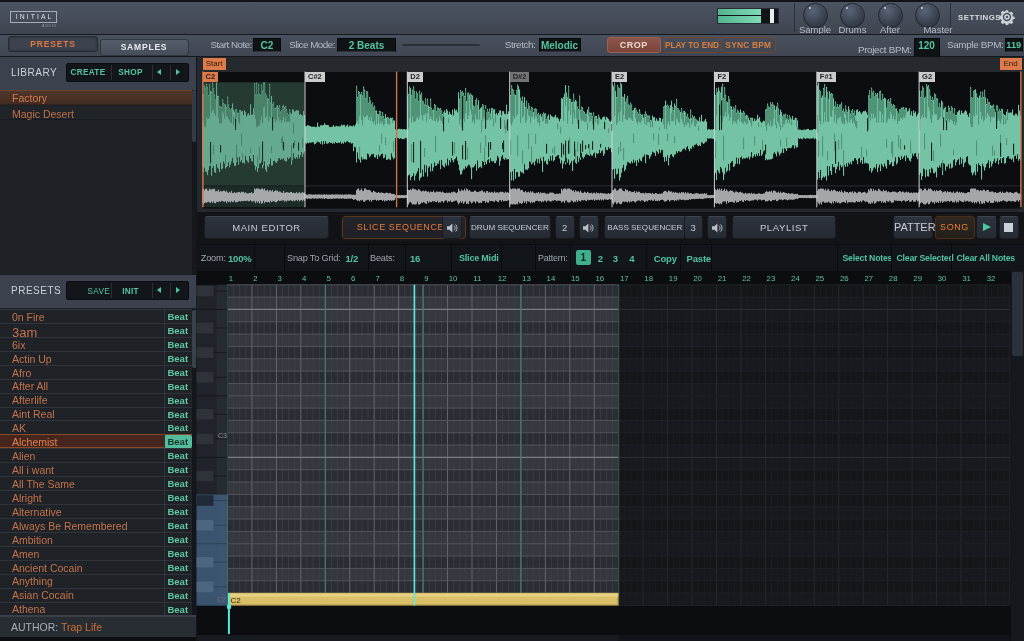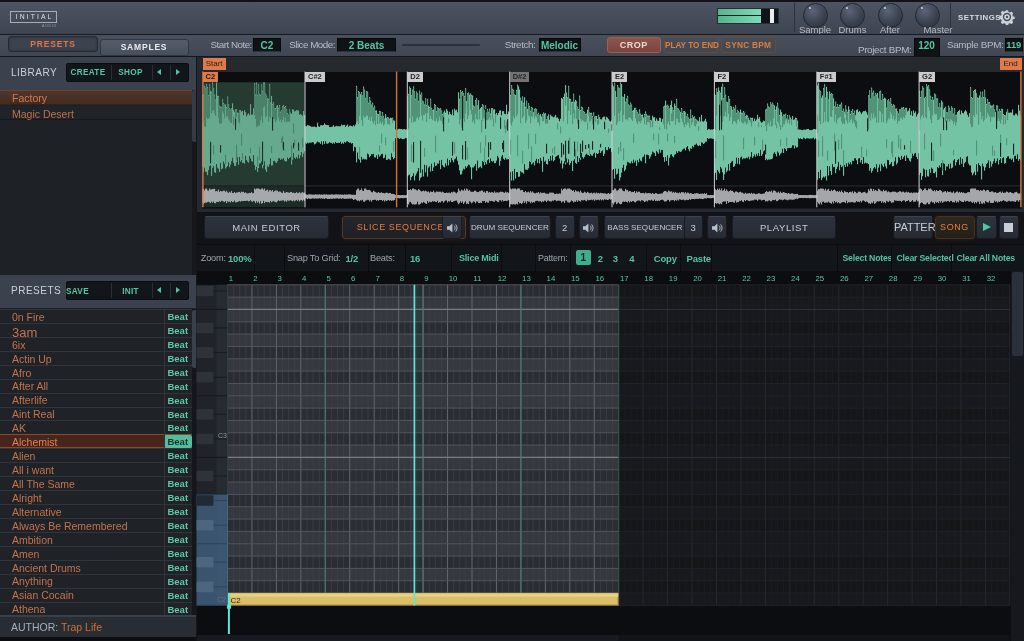--- a/index.html
+++ b/index.html
@@ -67,21 +67,21 @@
 <div class="abs" style="left:176px;top:68.7px;width:0;height:0;border-left:4.5px solid #4fc6a0;border-top:3.4px solid transparent;border-bottom:3.4px solid transparent"></div>
 <div class="abs" style="left:0;top:89.8px;width:197px;height:15px;background:linear-gradient(#503629,#422b22);border-top:1px solid #6b432f;border-bottom:1px solid #33231c"></div>
 <div class="abs" style="left:12px;top:92px;font-size:10.5px;color:#d57a4c">Factory</div>
 <div class="abs" style="left:0;top:105.8px;width:197px;height:14px;background:#202328;border-bottom:1px solid #181a1f"></div>
 <div class="abs" style="left:12px;top:107.5px;font-size:10.5px;color:#c0714a">Magic Desert</div>
 <div class="abs" style="left:191.5px;top:89.8px;width:5.5px;height:185px;background:#16181d"></div>
 <div class="abs" style="left:192px;top:89.8px;width:4.5px;height:52px;background:#343b44;border-radius:2px"></div>
 <div class="abs" style="left:0;top:274.5px;width:197px;height:33.3px;background:#3b424e"></div>
 <div class="abs" style="left:11px;top:285px;font-size:10px;letter-spacing:0.5px;color:#ccd1d8">PRESETS</div>
 <div class="abs" style="left:66px;top:281px;width:122.5px;height:19px;background:#12151a;border:1px solid #0a0d11;border-radius:2px"></div>
-<div class="abs grn" style="left:66px;top:286.5px;width:44px;text-align:left;font-size:8.2px;font-weight:bold;letter-spacing:0.3px">SAVE</div>
+<div class="abs grn" style="left:66px;top:286.5px;width:44px;text-align:right;font-size:8.2px;font-weight:normal;letter-spacing:0.3px">SAVE</div>
 <div class="abs grn" style="left:110px;top:286.5px;width:41px;text-align:center;font-size:8.2px;font-weight:bold;letter-spacing:0.3px">INIT</div>
 <div class="abs" style="left:110.5px;top:283px;width:1px;height:15px;background:#2a2f37"></div>
 <div class="abs" style="left:151.5px;top:283px;width:1px;height:15px;background:#2a2f37"></div>
 <div class="abs" style="left:170px;top:283px;width:1px;height:15px;background:#2a2f37"></div>
 <div class="abs" style="left:157px;top:287px;width:0;height:0;border-right:4.5px solid #4fc6a0;border-top:3.4px solid transparent;border-bottom:3.4px solid transparent"></div>
 <div class="abs" style="left:176px;top:287px;width:0;height:0;border-left:4.5px solid #4fc6a0;border-top:3.4px solid transparent;border-bottom:3.4px solid transparent"></div>
 <div class="abs" style="left:0;top:309.00px;width:192px;height:13.93px;background:#1f2227;border-top:1px solid #31343a"></div>
 <div class="abs" style="left:12px;top:310.80px;font-size:10.5px;color:#c3734c">0n Fire</div>
 <div class="abs" style="left:163.5px;top:311.00px;width:28.5px;text-align:center;font-size:9.5px;font-weight:bold;color:#5ec9a4">Beat</div>
 <div class="abs" style="left:163.5px;top:309.00px;width:1px;height:13.93px;background:#31343a"></div>
@@ -148,21 +148,21 @@
 <div class="abs" style="left:163.5px;top:517.95px;width:1px;height:13.93px;background:#31343a"></div>
 <div class="abs" style="left:0;top:531.88px;width:192px;height:13.93px;background:#1f2227;border-top:1px solid #31343a"></div>
 <div class="abs" style="left:12px;top:533.68px;font-size:10.5px;color:#c3734c">Ambition</div>
 <div class="abs" style="left:163.5px;top:533.88px;width:28.5px;text-align:center;font-size:9.5px;font-weight:bold;color:#5ec9a4">Beat</div>
 <div class="abs" style="left:163.5px;top:531.88px;width:1px;height:13.93px;background:#31343a"></div>
 <div class="abs" style="left:0;top:545.81px;width:192px;height:13.93px;background:#1f2227;border-top:1px solid #31343a"></div>
 <div class="abs" style="left:12px;top:547.61px;font-size:10.5px;color:#c3734c">Amen</div>
 <div class="abs" style="left:163.5px;top:547.81px;width:28.5px;text-align:center;font-size:9.5px;font-weight:bold;color:#5ec9a4">Beat</div>
 <div class="abs" style="left:163.5px;top:545.81px;width:1px;height:13.93px;background:#31343a"></div>
 <div class="abs" style="left:0;top:559.74px;width:192px;height:13.93px;background:#1f2227;border-top:1px solid #31343a"></div>
-<div class="abs" style="left:12px;top:561.54px;font-size:10.5px;color:#c3734c">Ancient Drums</div>
+<div class="abs" style="left:12px;top:561.54px;font-size:10.5px;color:#c3734c">Ancient Cocain</div>
 <div class="abs" style="left:163.5px;top:561.74px;width:28.5px;text-align:center;font-size:9.5px;font-weight:bold;color:#5ec9a4">Beat</div>
 <div class="abs" style="left:163.5px;top:559.74px;width:1px;height:13.93px;background:#31343a"></div>
 <div class="abs" style="left:0;top:573.67px;width:192px;height:13.93px;background:#1f2227;border-top:1px solid #31343a"></div>
 <div class="abs" style="left:12px;top:575.47px;font-size:10.5px;color:#c3734c">Anything</div>
 <div class="abs" style="left:163.5px;top:575.67px;width:28.5px;text-align:center;font-size:9.5px;font-weight:bold;color:#5ec9a4">Beat</div>
 <div class="abs" style="left:163.5px;top:573.67px;width:1px;height:13.93px;background:#31343a"></div>
 <div class="abs" style="left:0;top:587.60px;width:192px;height:13.93px;background:#1f2227;border-top:1px solid #31343a"></div>
 <div class="abs" style="left:12px;top:589.40px;font-size:10.5px;color:#c3734c">Asian Cocain</div>
 <div class="abs" style="left:163.5px;top:589.60px;width:28.5px;text-align:center;font-size:9.5px;font-weight:bold;color:#5ec9a4">Beat</div>
 <div class="abs" style="left:163.5px;top:587.60px;width:1px;height:13.93px;background:#31343a"></div>

